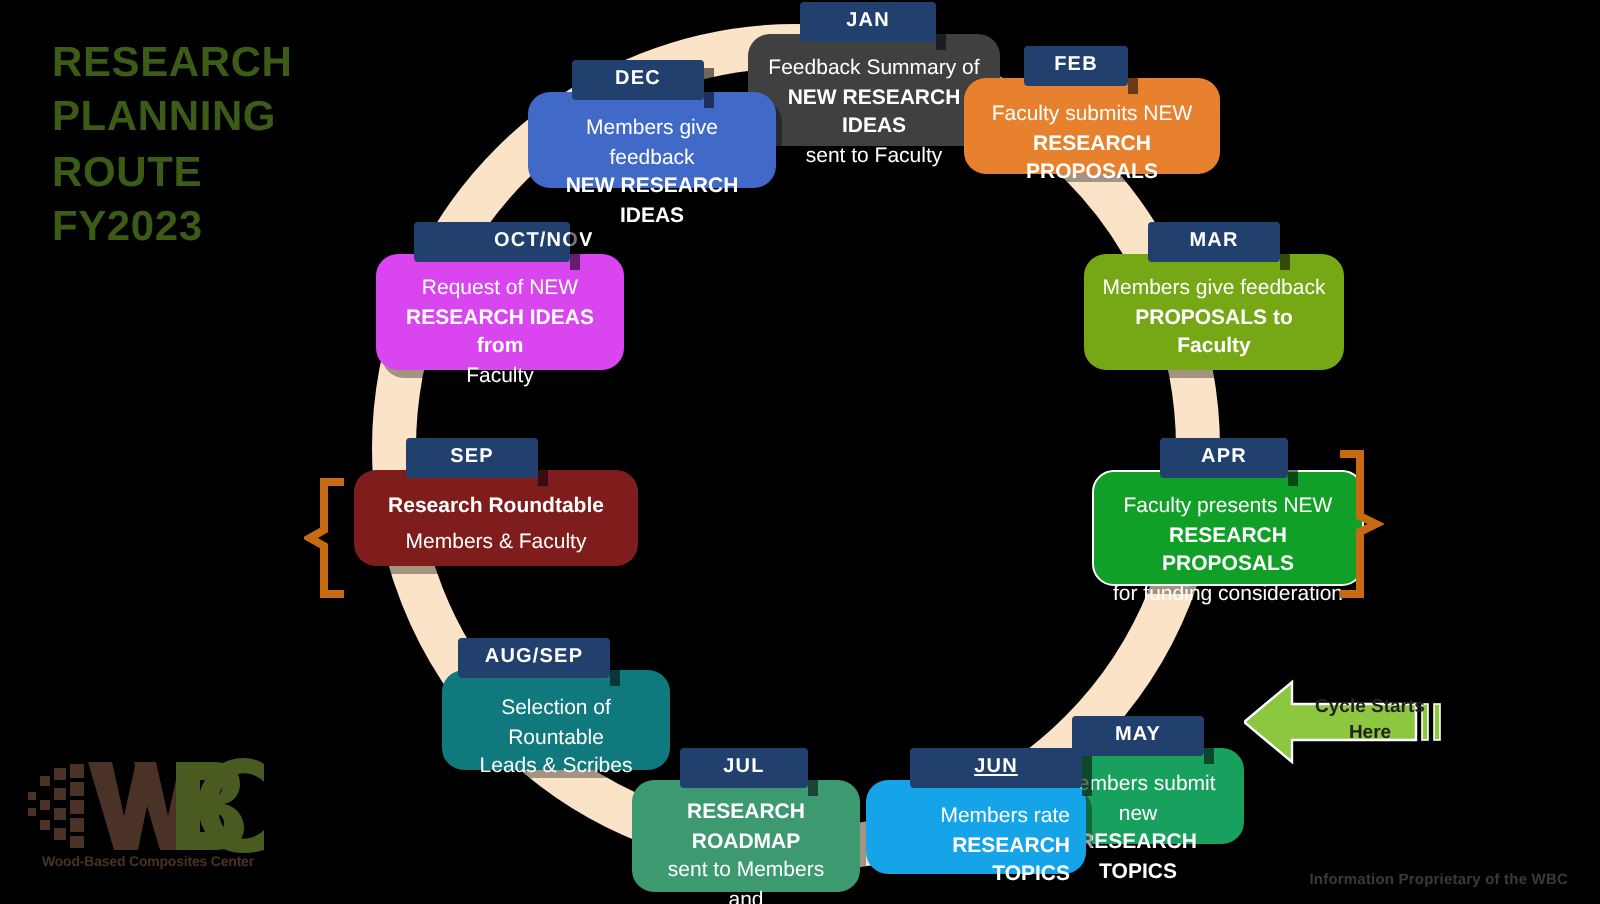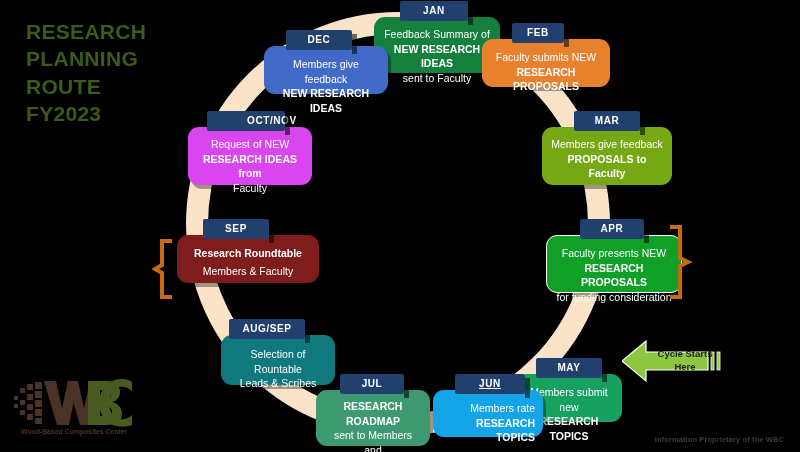--- a/index.html
+++ b/index.html
@@ -110,21 +110,21 @@
 PLANNING
 ROUTE
 FY2023</div>
 
 <div id="ring"></div>
 
 <div class="node" style="left:374px; top:0px; width:126px;">
   <div class="tabwrap">
     <span class="tab" style="margin-left:26px; width:68px;">JAN</span>
   </div>
-  <div class="body" style="background:#15803d; margin-top:-4px; width:126px; height:56px; padding-top:10px;">
+  <div class="body" style="background:#404040; margin-top:-4px; width:126px; height:56px; padding-top:10px;">
     <div>Feedback Summary of</div>
     <div style="font-weight:bold;">NEW RESEARCH IDEAS</div>
     <div>sent to Faculty</div>
   </div>
 </div>
 
 <div class="node" style="left:482px; top:22px; width:128px;">
   <div class="tabwrap">
     <span class="tab" style="margin-left:30px; width:52px;">FEB</span>
   </div>
@@ -178,21 +178,21 @@
     <rect x="95" y="15" width="3" height="18" fill="#8DC63F" stroke="#FFFFFF" stroke-width="0.8"></rect>
   </svg>
   <div class="lbl">
     <span>Cycle Starts</span><br>
     <span>Here</span>
   </div>
 </div>
 
 <div class="node" style="left:433px; top:373px; width:110px;">
   <div class="tabwrap">
-    <span class="tab" style="margin-left:22px; width:70px;text-decoration:underline;">JUN</span>
+    <span class="tab" style="margin-left:22px; width:86px;text-decoration:underline;">JUN</span>
   </div>
   <div class="body" style="background:#15A4E8; margin-top:-4px; width:110px; height:47px; padding-top:11px;text-align:right;">
     <div>Members rate</div>
     <div style="font-weight:bold;">RESEARCH TOPICS</div>
   </div>
 </div>
 
 <div class="node" style="left:316px; top:373px; width:114px;">
   <div class="tabwrap">
     <span class="tab" style="margin-left:24px; width:64px;">JUL</span>

